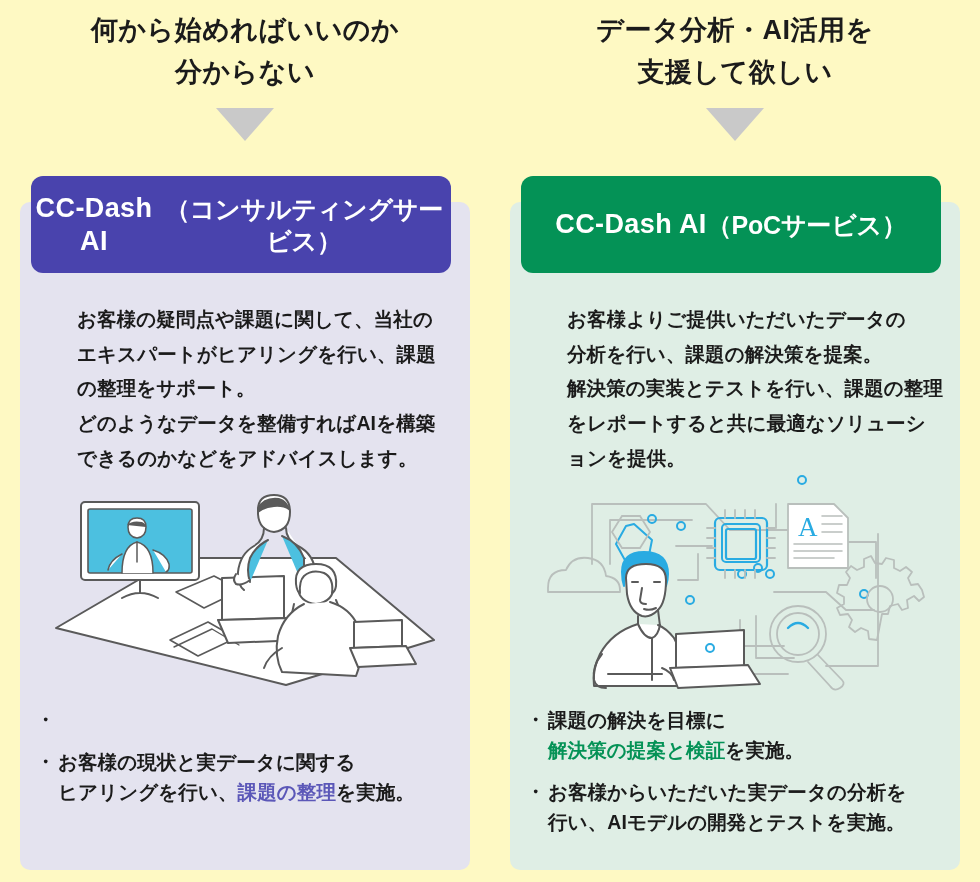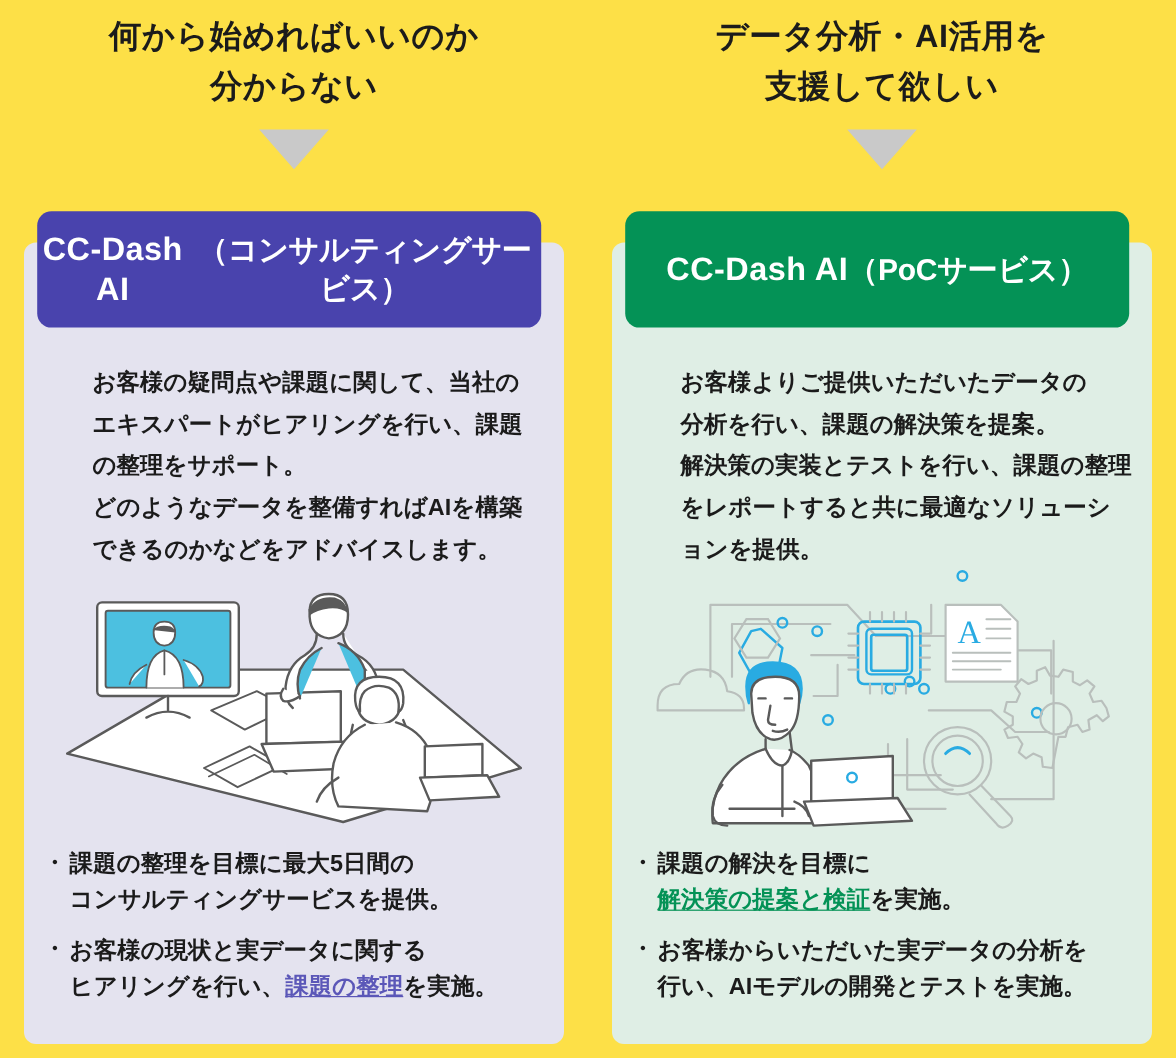--- a/index.html
+++ b/index.html
@@ -9,21 +9,21 @@
     height: 882px;
     background: #ffffff;
     font-family: "Liberation Sans", "DejaVu Sans", sans-serif;
     overflow: hidden;
   }
 
   .board {
     position: relative;
     width: 980px;
     height: 882px;
-    background: #fde047;
+    background: #fef9c3;
   }
 
   
   .column {
     position: absolute;
     top: 0;
     width: 450px;
     height: 882px;
   }
   .column.left  { left: 20px; }
@@ -149,21 +149,20 @@
   .bullet-text {
     color: #1b1b1b;
     font-size: 19.5px;
     font-weight: 700;
     line-height: 1.52;
     letter-spacing: 0.1px;
   }
   .bullet-text .b-line { display: block; white-space: nowrap; }
 
   .lnk {
-    text-decoration: underline;
     text-underline-offset: 2px;
   }
   .lnk.purple { color: #5b57b8; text-decoration-color: #5b57b8; }
   .lnk.green  { color: #049256; text-decoration-color: #049256; }
 </style>
 </head>
 <body>
 
 <div class="board">
 
@@ -239,24 +238,20 @@
 
           <path d="M318 168 L318 142 L366 140 L366 166 Z" fill="#ffffff"></path>
           <path d="M314 168 L370 166 L380 184 L322 187 Z" fill="#ffffff"></path>
         </g>
       </svg>
     </div>
 
     <div class="bullets">
       <div class="bullet">
         <span class="bullet-mark">・</span>
-        <span class="bullet-text">
-          <span class="b-line">課題の整理を目標に最大5日間の</span>
-          <span class="b-line">コンサルティングサービスを提供。</span>
-        </span>
       </div>
       <div class="bullet">
         <span class="bullet-mark">・</span>
         <span class="bullet-text">
           <span class="b-line">お客様の現状と実データに関する</span>
           <span class="b-line"><span>ヒアリングを行い、</span><span class="lnk purple">課題の整理</span><span>を実施。</span></span>
         </span>
       </div>
     </div>
   </div>

